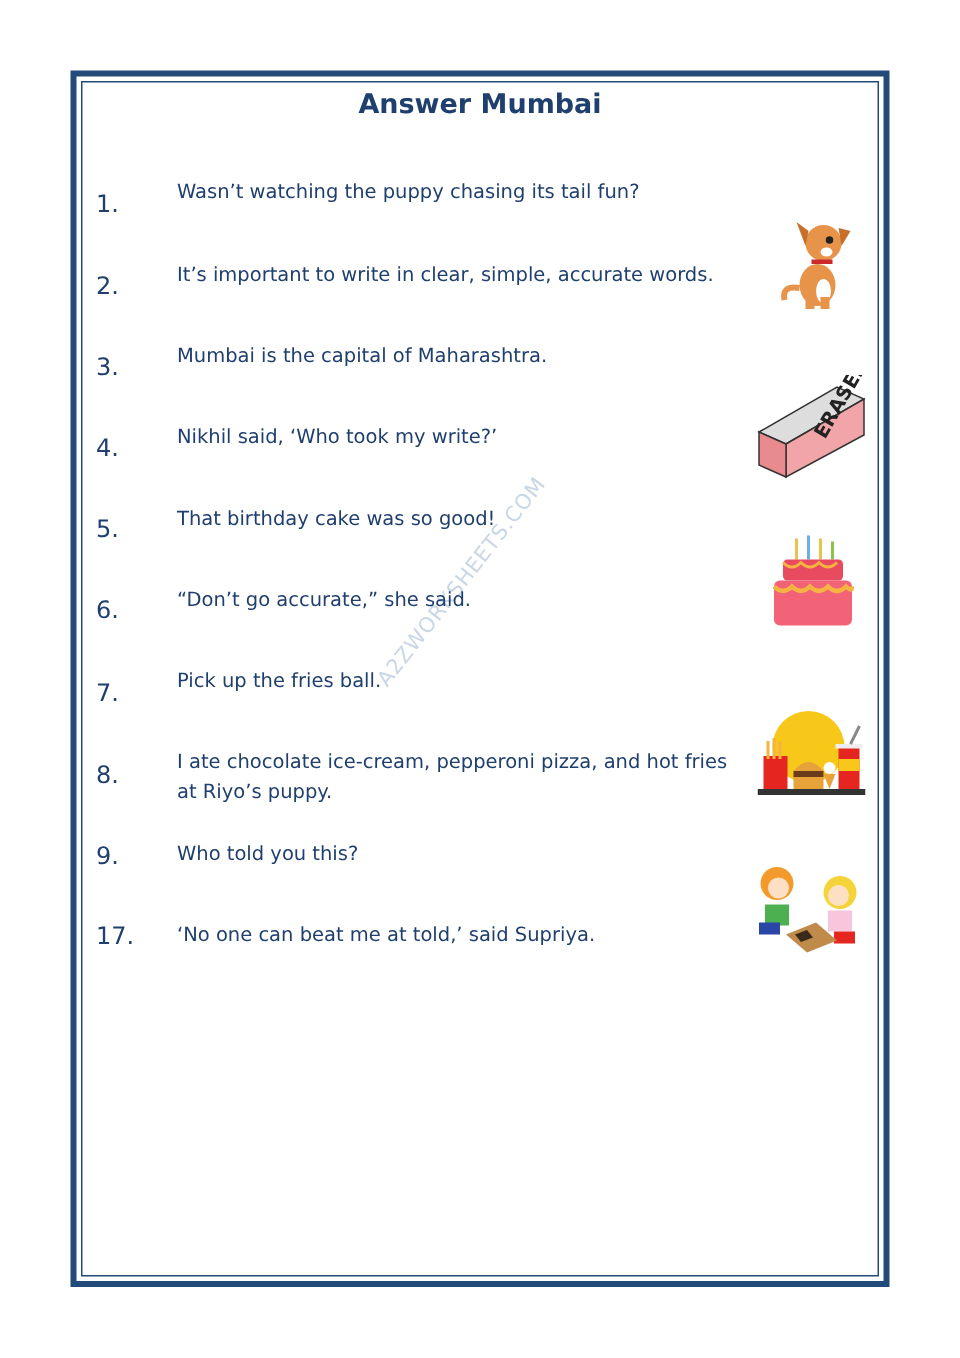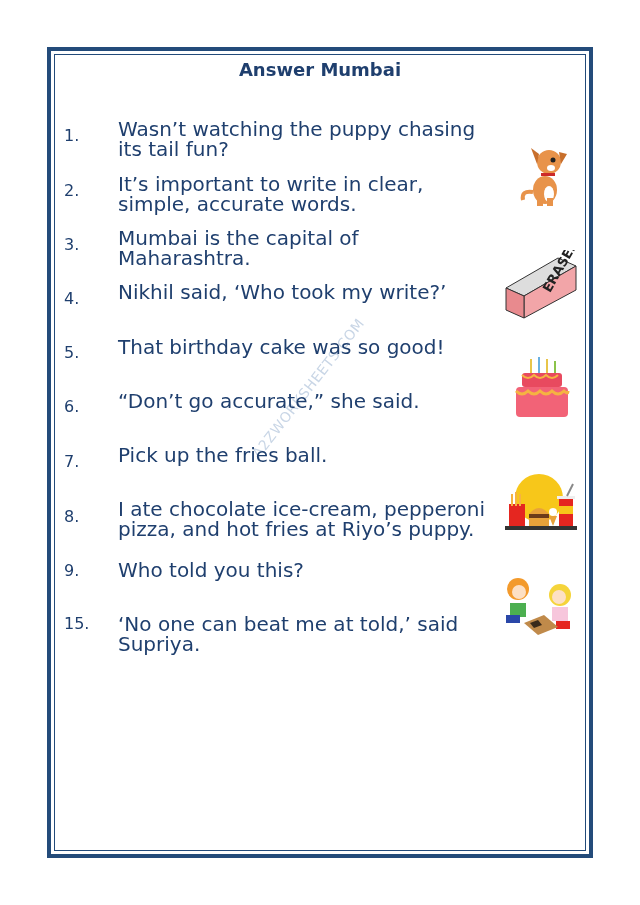--- a/index.html
+++ b/index.html
@@ -1,21 +1,21 @@
 <!DOCTYPE html>
 <html><head>
 <meta charset="utf-8">
 <style>
   html, body { margin:0; padding:0; background:#ffffff; }
   body { width:640px; height:905px; position:relative; overflow:hidden; font-family:"DejaVu Sans", sans-serif; }
   .frame-outer { position:absolute; left:47px; top:47px; width:538px; height:803px; border:4px solid #234b7a; }
   .frame-inner { position:absolute; left:3px; top:3px; right:3px; bottom:3px; border:1px solid #234b7a; }
   .title { position:absolute; left:0; width:640px; top:59px; text-align:center; font-weight:bold; font-size:18px; color:#1f3f6e; }
   .num { position:absolute; left:64px; font-size:16px; color:#1f3f6e; }
-  .ans { position:absolute; left:118px; width:372px; font-size:20px; line-height:20px; color:#1f3f6e; }
+  .ans { position:absolute; left:118px; width:372px; font-size:13px; line-height:20px; color:#1f3f6e; }
   .watermark { position:absolute; left:255px; top:448px; font-size:14px; color:#c9d6e6; transform:rotate(-52deg); transform-origin:left center; letter-spacing:0.5px; white-space:nowrap; }
   .pic { position:absolute; }
 </style>
 </head>
 <body>
 
 <div class="frame-outer">
   <div class="frame-inner"></div>
 </div>
 
@@ -43,21 +43,21 @@
 
 <div class="num" style="top:452px">7.</div>
 <div class="ans" style="top:445px">Pick up the fries ball.</div>
 
 <div class="num" style="top:507px">8.</div>
 <div class="ans" style="top:499px">I ate chocolate ice-cream, pepperoni pizza, and hot fries at Riyo’s puppy.</div>
 
 <div class="num" style="top:561px">9.</div>
 <div class="ans" style="top:560px">Who told you this?</div>
 
-<div class="num" style="top:614px">15.</div>
+<div class="num" style="top:614px">17.</div>
 <div class="ans" style="top:614px">‘No one can beat me at told,’ said Supriya.</div>
 
 <svg class="pic" style="left:515px;top:140px" width="56" height="68" viewBox="0 0 56 68">
   <ellipse cx="30" cy="50" rx="12" ry="14" fill="#e8934a"></ellipse>
   <ellipse cx="34" cy="54" rx="5" ry="8" fill="#fff"></ellipse>
   <path d="M18 52 Q6 50 8 60" stroke="#e8934a" stroke-width="4" fill="none"></path>
   <circle cx="34" cy="22" r="12" fill="#e8934a"></circle>
   <path d="M24 14 L16 8 L22 24 Z" fill="#c86f2c"></path>
   <path d="M44 12 L52 14 L46 24 Z" fill="#c86f2c"></path>
   <circle cx="38" cy="20" r="2.5" fill="#222"></circle>

